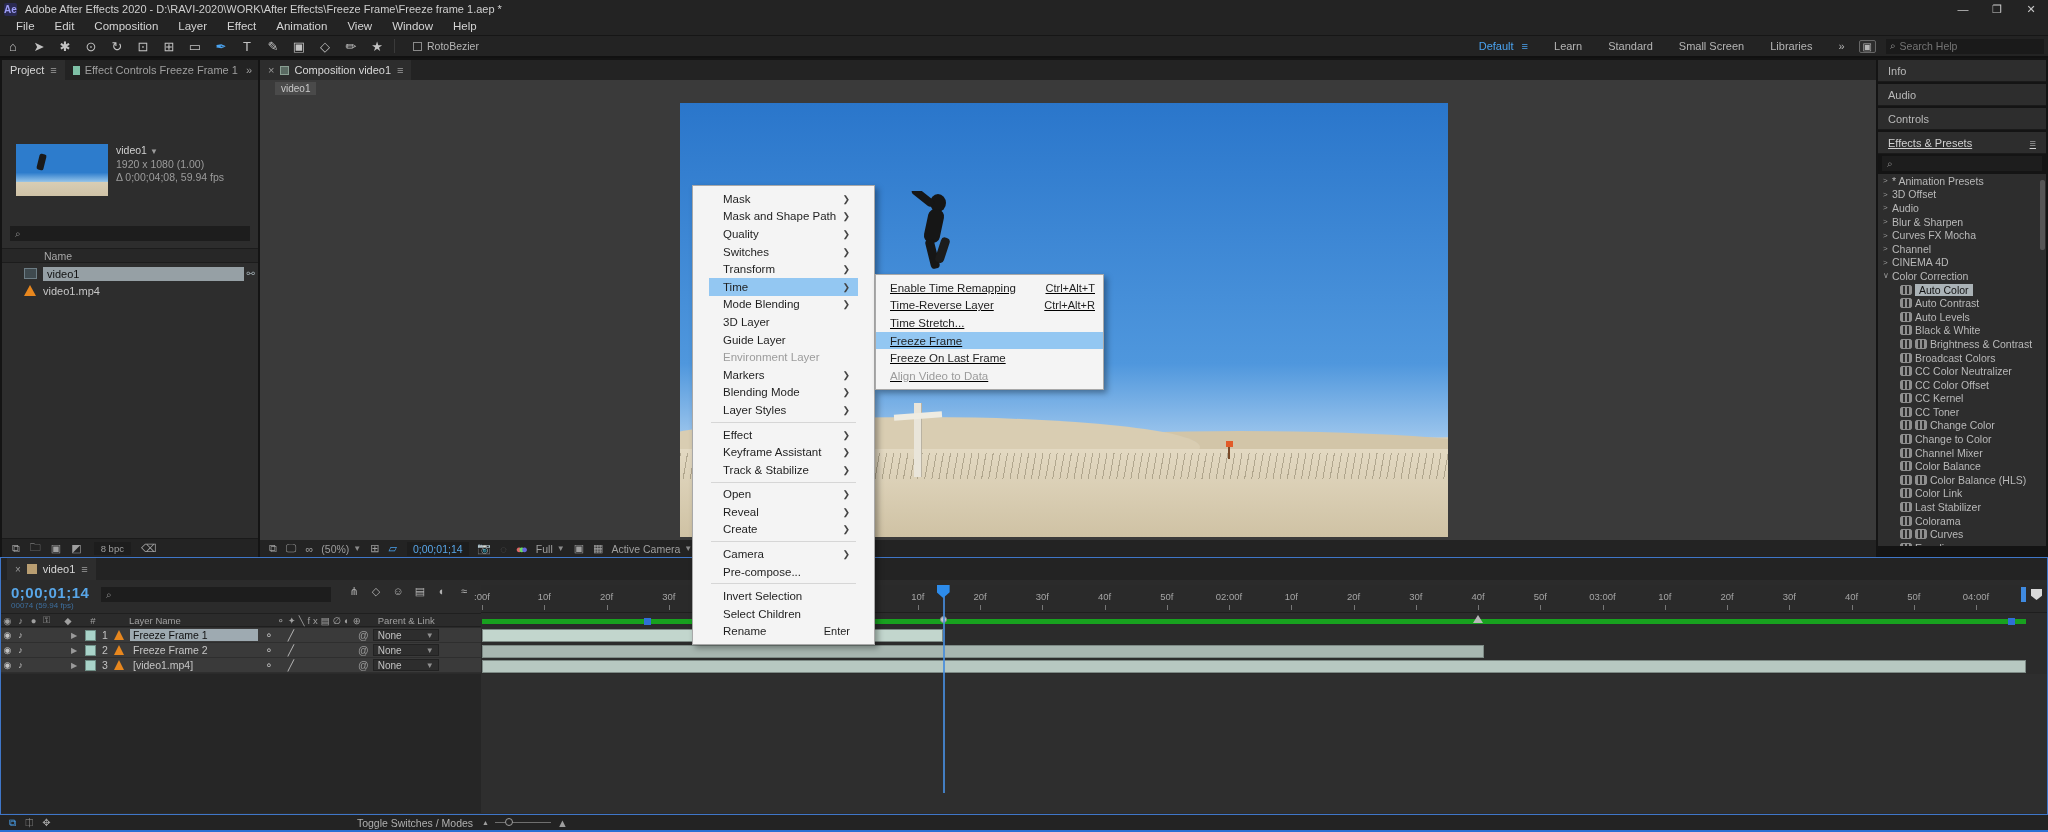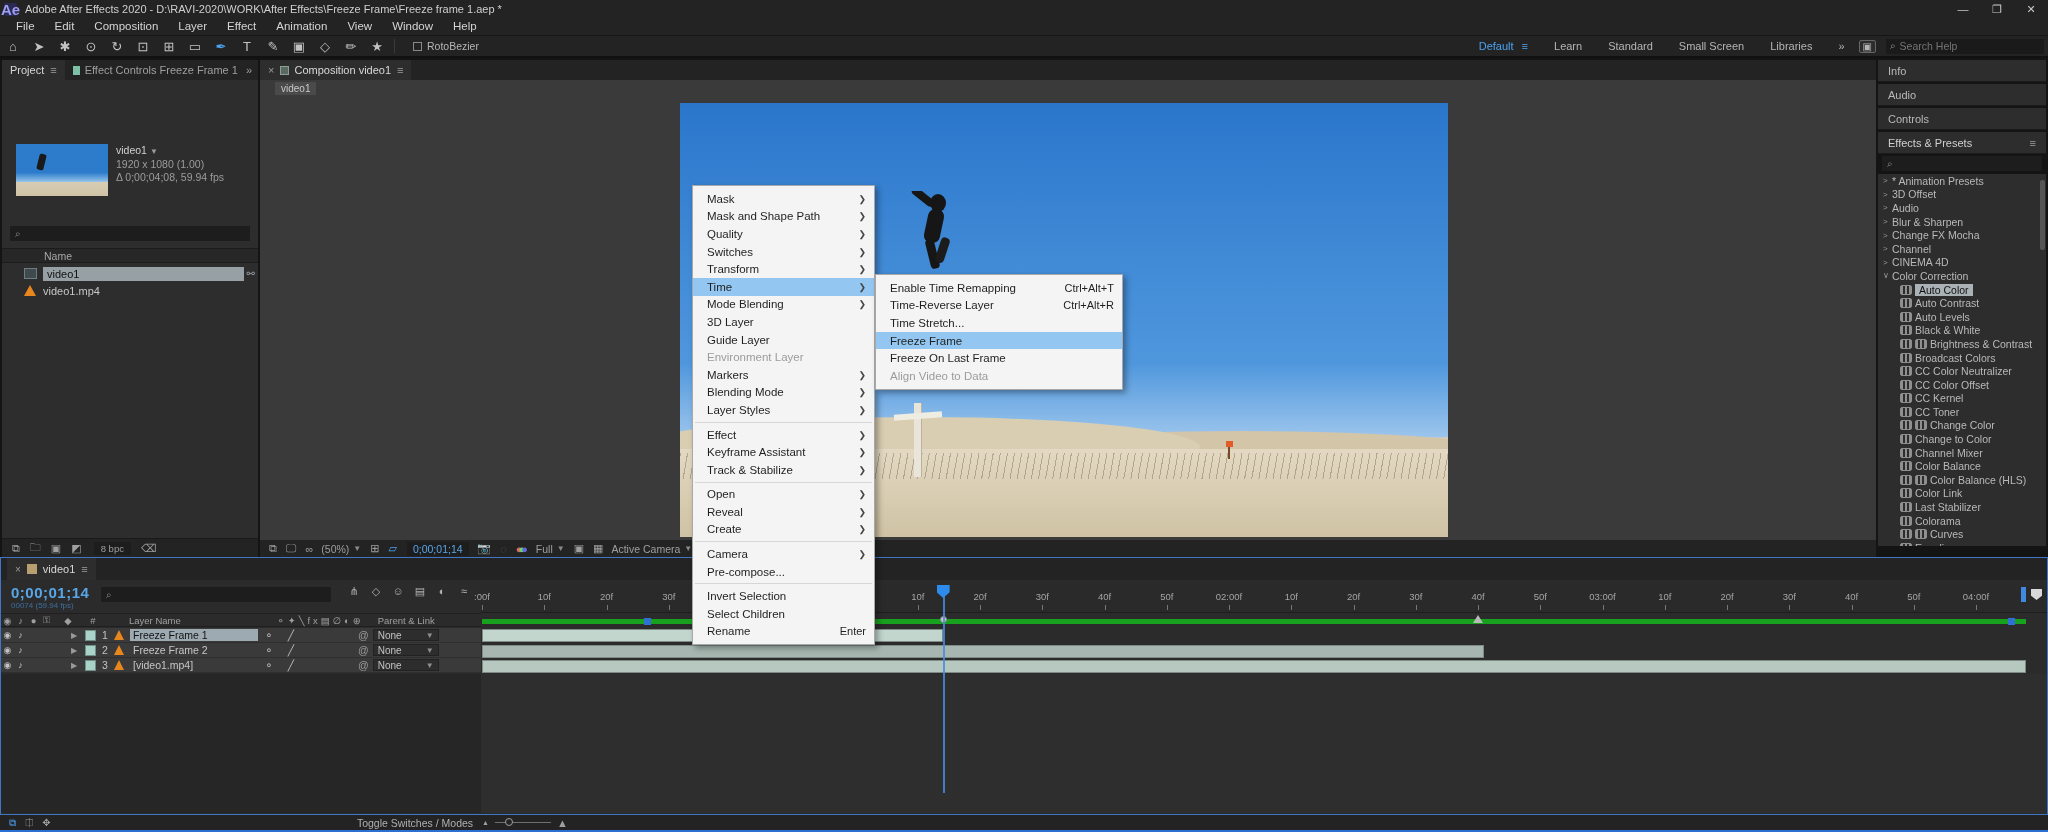--- a/index.html
+++ b/index.html
@@ -4,21 +4,21 @@
 <style>
   * { margin:0; padding:0; box-sizing:border-box; }
   html,body { width:2048px; height:832px; background:#141414; overflow:hidden;
     font-family:"Liberation Sans", sans-serif; -webkit-font-smoothing:antialiased; }
   .abs { position:absolute; }
 
   
   #titlebar { left:0; top:0; width:2048px; height:18px; background:#232323; color:#cfcfcf;
     display:flex; align-items:center; font-size:11px; }
   #ae-logo { width:13px; height:13px; margin:0 8px 0 4px; background:#2a2a52; color:#9e9ef5;
-    font-size:15px; font-weight:bold; display:flex; align-items:center; justify-content:center; border-radius:2px; }
+    font-size:10px; font-weight:bold; display:flex; align-items:center; justify-content:center; border-radius:2px; }
   #win-controls { margin-left:auto; display:flex; }
   #win-controls .wbtn { width:34px; text-align:center; color:#c8c8c8; font-size:11px; line-height:18px; }
   #menubar { left:0; top:18px; width:2048px; height:17px; background:#232323; display:flex; align-items:center; padding-left:6px; }
   .menu-top { color:#d4d4d4; font-size:11.5px; padding:0 10px; line-height:17px; }
   #toolbar { left:0; top:35px; width:2048px; height:23px; background:#232323; border-top:1px solid #161616;
     border-bottom:2px solid #111; display:flex; align-items:center; }
   .tool { width:26px; text-align:center; color:#c2c2c2; font-size:13px; line-height:21px; }
   .tool.active { color:#4aa3f0; }
   .tool-sep { width:1px; height:14px; background:#3a3a3a; margin:0 4px; }
   #rotob-wrap { display:flex; align-items:center; margin-left:14px; }
@@ -85,21 +85,21 @@
   #comp-footer .cic { margin-left:9px; font-size:11px; }
   #comp-footer .lbl { margin-left:8px; }
   #comp-footer .chev { font-size:8px; margin-left:4px; color:#8a8a8a; }
   #comp-footer .timec { color:#58a6e8; background:#1d1d1d; padding:1px 6px; margin-left:10px; }
   #comp-footer .roi { color:#4aa3f0; }
 
   
   #right-dock { left:1878px; top:60px; width:168px; height:497px; background:#141414; }
   .dock-head { height:22px; background:#2d2d2d; border-bottom:1px solid #1a1a1a; display:flex; align-items:center;
     color:#b9b9b9; font-size:11px; padding:0 10px; margin-bottom:2px; }
-  #fx-head { color:#d0d0d0; }
+  #fx-head { color:#d0d0d0;text-decoration:underline; }
   #fx-head .hamb { margin-left:auto; }
   #fx-search { margin:2px 4px 3px 4px; }
   #fx-tree { position:relative; height:372px; overflow:hidden; background:#2d2d2d; }
   .tree-row { height:13.6px; display:flex; align-items:center; font-size:10.5px; color:#b9b9b9; white-space:nowrap; }
   .tree-row .car { width:9px; margin-left:5px; font-size:8px; color:#9a9a9a; }
   .tree-row.effect { padding-left:22px; }
   .fx-ic { width:12px; height:10px; border:1px solid #8f8f8f; border-radius:2px; margin-right:3px; flex:none;
     background:repeating-linear-gradient(90deg,#8f8f8f 0 2px,transparent 2px 4px); }
   .tree-row .sel { background:#aab2b6; color:#111; padding:0 4px; }
   #dock-scroll { position:absolute; right:1px; top:120px; width:5px; height:70px; background:#555; border-radius:2px; }
@@ -162,29 +162,29 @@
   #toggle-label { position:absolute; left:330px; width:170px; text-align:center; color:#b0b0b0; font-size:10.5px; }
   #zoom-widget { position:absolute; left:482px; display:flex; align-items:center; color:#9f9f9f; }
   #zoom-widget .mtn-s { font-size:7px; }
   #zoom-widget .track { width:56px; height:1px; background:#6f6f6f; margin:0 6px; position:relative; }
   #zoom-widget .knob { position:absolute; left:10px; top:-4px; width:8px; height:8px; border:1px solid #9f9f9f; border-radius:50%; background:#232323; }
   #zoom-widget .mtn-l { font-size:11px; }
   #taskbar-strip { left:0; top:830px; width:2048px; height:2px; background:#2a6fd4; }
 
   
   #ctx-menu { left:692px; top:185px; width:183px; background:#f4f4f4; border:1px solid #a8a8a8;
-    box-shadow:3px 3px 6px rgba(0,0,0,.35); padding:4px 0; z-index:50; }
+    box-shadow:3px 3px 6px rgba(0,0,0,.35); padding:4px 16px; z-index:50; }
   .cmi { height:17.6px; display:flex; align-items:center; font-size:11.5px; color:#1f1f1f; padding:0 8px 0 14px; }
   .cmi .arr { margin-left:auto; font-size:9px; color:#444; }
   .cmi .sc { margin-left:auto; font-size:11px; color:#1f1f1f; }
   .cmi.hl { background:#93c7f2; }
   .cmi.dis { color:#9c9c9c; }
   .cmi-sep { height:1px; background:#d6d6d6; margin:3px 2px; }
-  #time-submenu { left:875px; top:274px; width:248px; background:#f4f4f4; border:1px solid #a8a8a8;
-    box-shadow:3px 3px 6px rgba(0,0,0,.35); padding:4px 0; z-index:51; }
+  #time-submenu { left:875px; top:274px; width:229px; background:#f4f4f4; border:1px solid #a8a8a8;
+    box-shadow:3px 3px 6px rgba(0,0,0,.35); padding:4px 0; z-index:51;text-decoration:underline; }
 </style>
 </head>
 <body>
 
 <div class="abs" id="titlebar">
   <div id="ae-logo">Ae</div>
   <span>Adobe After Effects 2020 - D:\RAVI-2020\WORK\After Effects\Freeze Frame\Freeze frame 1.aep *</span>
   <div id="win-controls">
     <span class="wbtn">—</span>
     <span class="wbtn">❐</span>
@@ -360,21 +360,21 @@
       <div class="tree-row">
         <span class="car">&gt;</span>
         <span>Audio</span>
       </div>
       <div class="tree-row">
         <span class="car">&gt;</span>
         <span>Blur &amp; Sharpen</span>
       </div>
       <div class="tree-row">
         <span class="car">&gt;</span>
-        <span>Change FX Mocha</span>
+        <span>Curves FX Mocha</span>
       </div>
       <div class="tree-row">
         <span class="car">&gt;</span>
         <span>Channel</span>
       </div>
       <div class="tree-row">
         <span class="car">&gt;</span>
         <span>CINEMA 4D</span>
       </div>
       <div class="tree-row">

